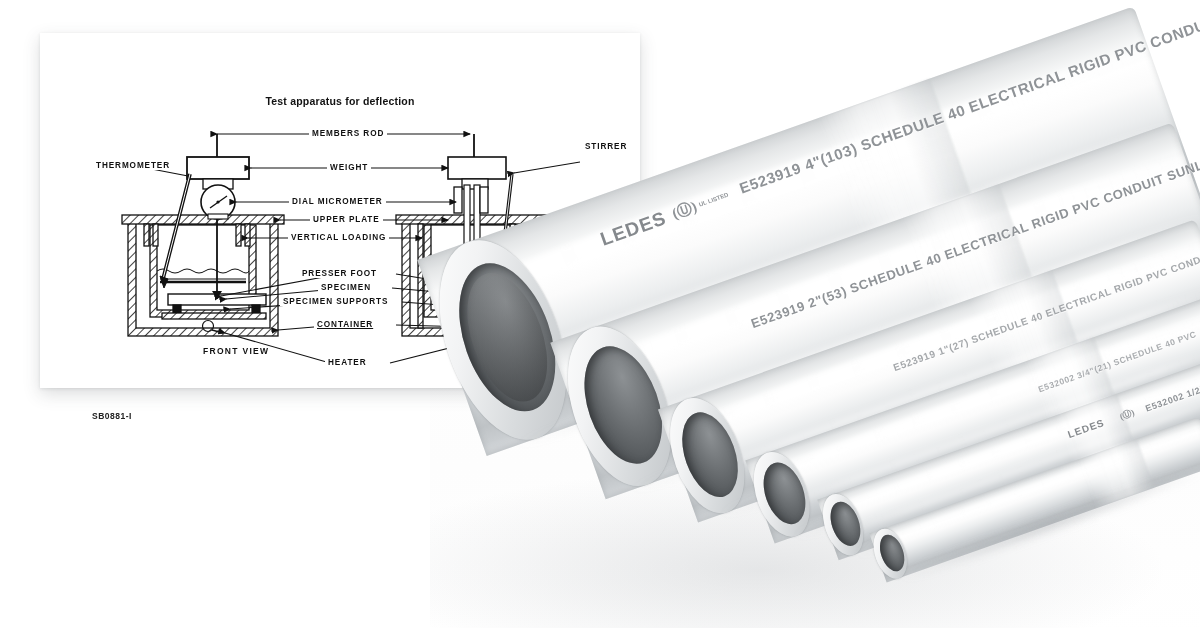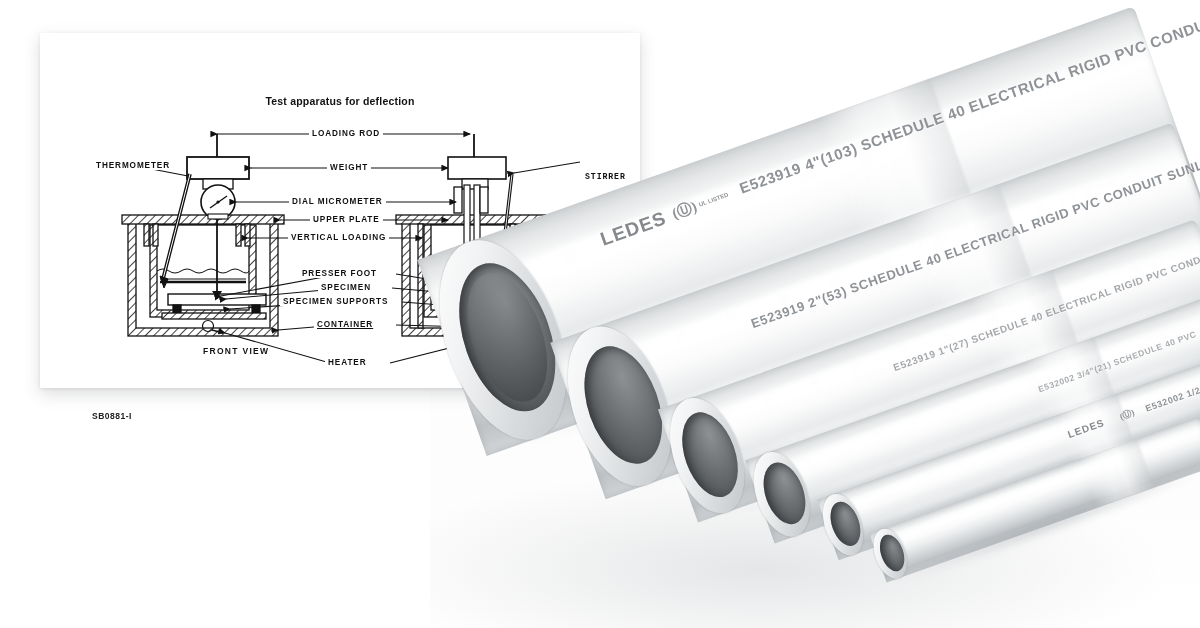--- a/index.html
+++ b/index.html
@@ -286,24 +286,24 @@
         <line x1="362" y1="269" x2="428" y2="274" stroke-width="1.1" marker-end="url(#ar)"></line>
 
         <line x1="238" y1="297" x2="298" y2="292" stroke-width="1.1" marker-start="url(#ar)"></line>
         <line x1="356" y1="292" x2="432" y2="294" stroke-width="1.1" marker-end="url(#ar)"></line>
 
         <line x1="185" y1="300" x2="290" y2="330" stroke-width="1.1" marker-start="url(#ar)"></line>
         <line x1="350" y1="330" x2="500" y2="292" stroke-width="1.1" marker-end="url(#ar)"></line>
       </g>
     </svg>
 
-    <div class="dlabel" style="left:269px;top:96px;">LOADING ROD</div>
+    <div class="dlabel" style="left:269px;top:96px;">MEMBERS ROD</div>
     <div class="dlabel" style="left:287px;top:130px;">WEIGHT</div>
     <div class="dlabel" style="left:53px;top:128px;">THERMOMETER</div>
-    <div class="dlabel" style="left:542px;top:139px;font-family:Liberation Mono, monospace;">STIRRER</div>
+    <div class="dlabel" style="left:542px;top:109px;">STIRRER</div>
     <div class="dlabel" style="left:249px;top:164px;">DIAL  MICROMETER</div>
     <div class="dlabel" style="left:270px;top:182px;">UPPER PLATE</div>
     <div class="dlabel" style="left:248px;top:200px;">VERTICAL  LOADING</div>
     <div class="dlabel" style="left:259px;top:236px;">PRESSER FOOT</div>
     <div class="dlabel" style="left:278px;top:250px;">SPECIMEN</div>
     <div class="dlabel" style="left:240px;top:264px;">SPECIMEN SUPPORTS</div>
     <div class="dlabel" style="left:274px;top:287px;text-decoration:underline;">CONTAINER</div>
     <div class="dlabel" style="left:285px;top:325px;">HEATER</div>
 
     <div class="dfront">FRONT VIEW</div>

